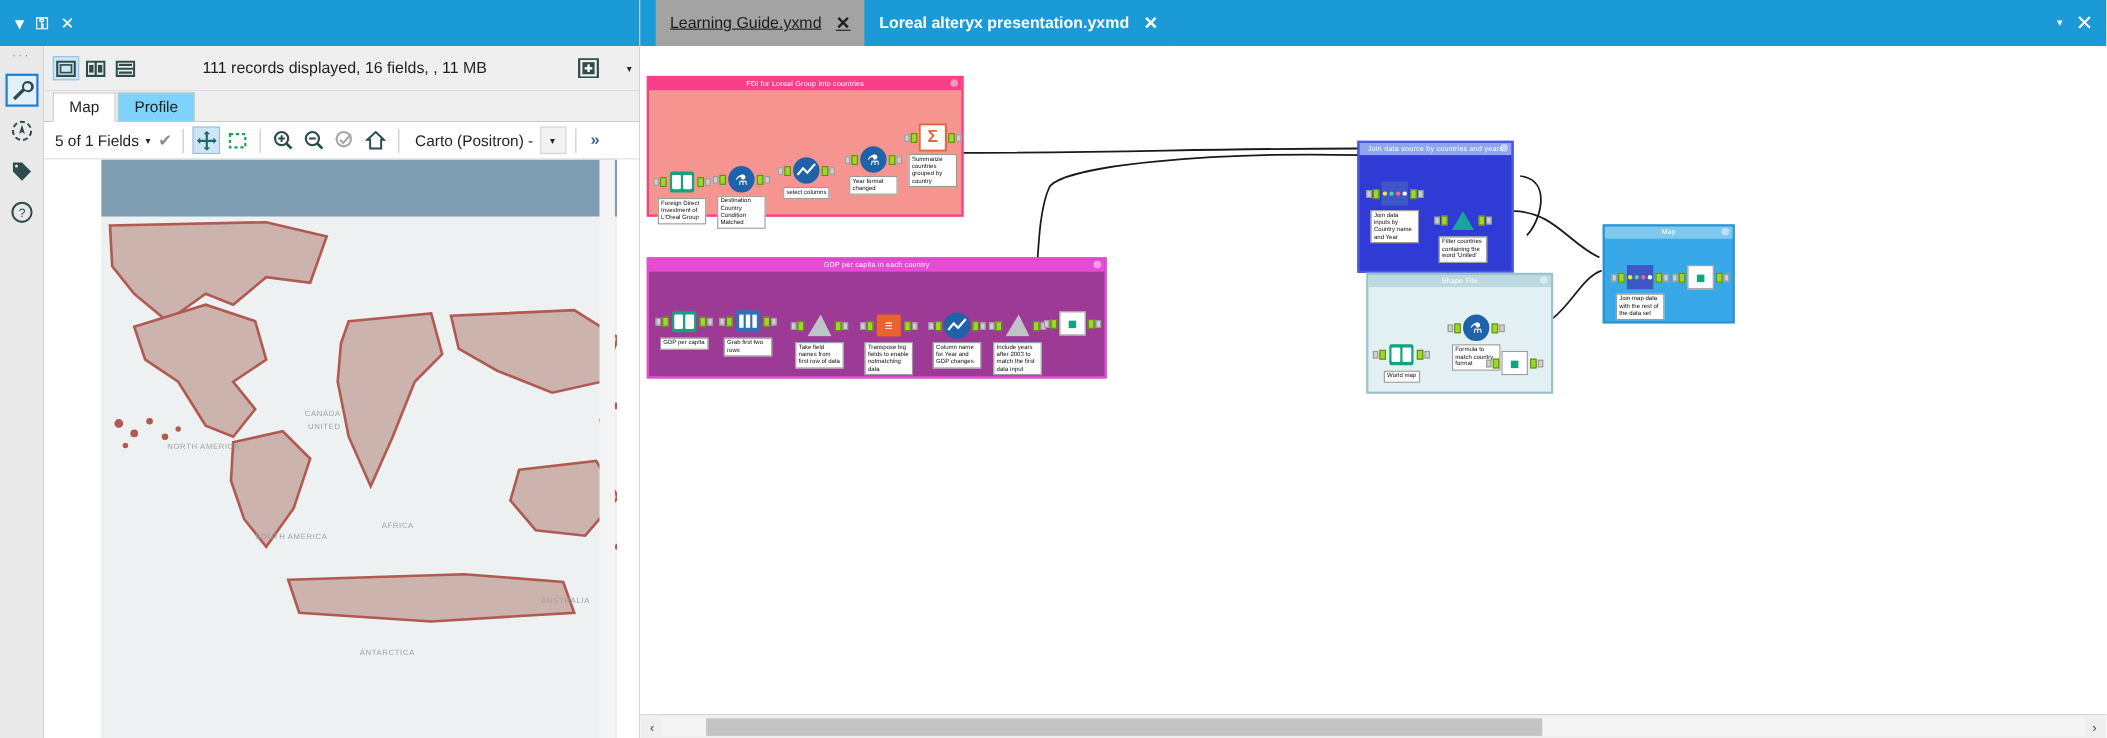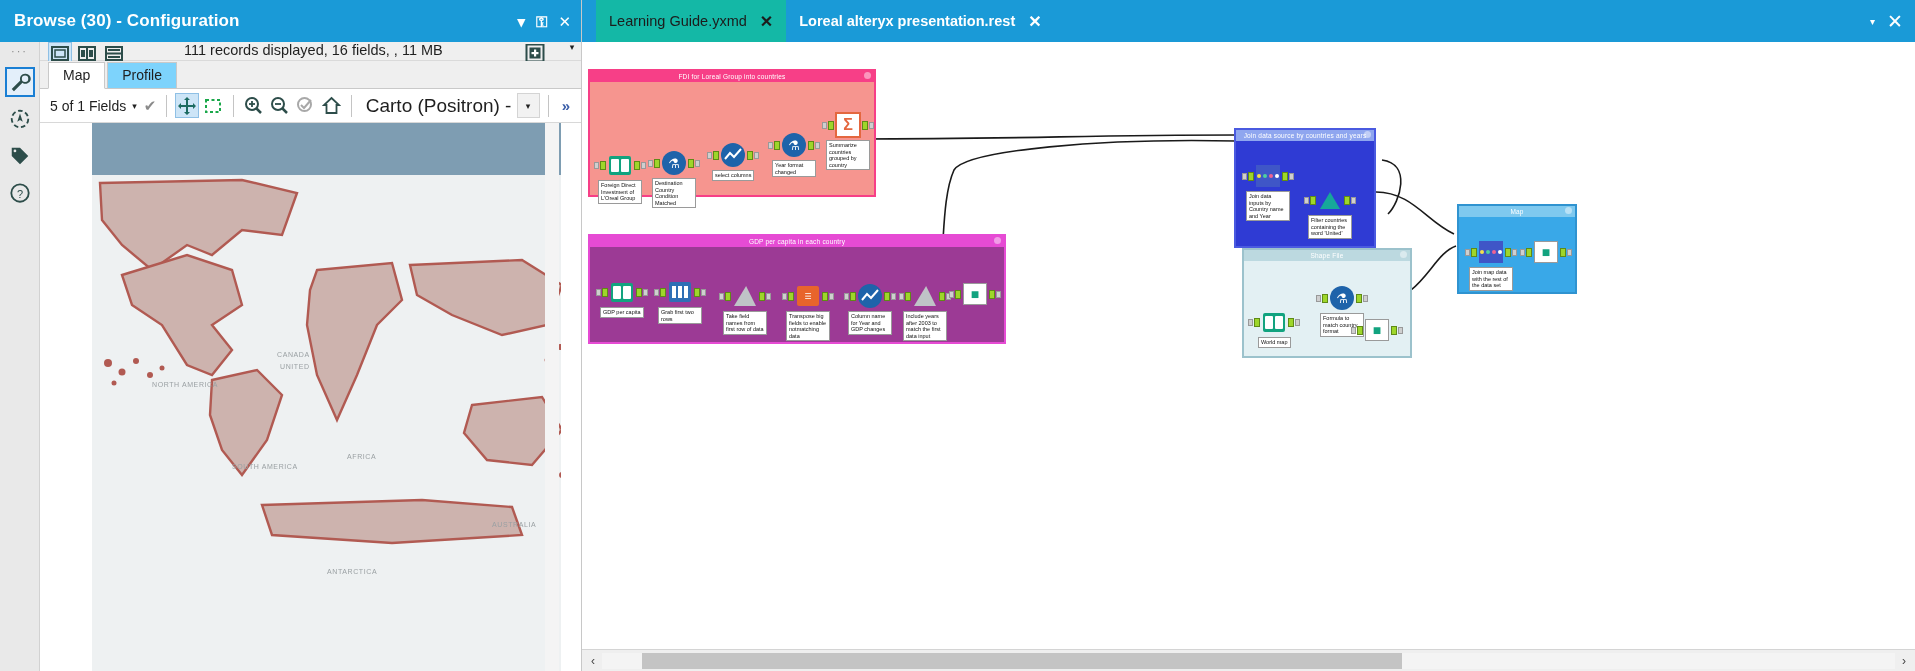--- a/index.html
+++ b/index.html
@@ -19,22 +19,22 @@
 
   .left-body{display:flex;height:629px;}
   .icon-rail{width:40px;background:#e9e9e9;border-right:1px solid #d2d2d2;
     display:flex;flex-direction:column;align-items:center;padding-top:4px;box-sizing:border-box;}
   .rail-dots{font-size:11px;color:#8a8a8a;letter-spacing:2px;height:14px;line-height:10px;}
   .rail-ico{width:30px;height:30px;margin-top:7px;display:flex;align-items:center;justify-content:center;
     box-sizing:border-box;}
   .rail-ico.sel{border:2px solid #1a7fd4;background:#e3effa;}
 
   .right-of-rail{flex:1;display:flex;flex-direction:column;background:#f0f0f0;min-width:0;}
-  .browse-toolbar{height:19px;background:#efefef;border-bottom:1px solid #dadada;
-    display:flex;padding:0 8px;box-sizing:border-box;gap:24px;}
+  .browse-toolbar{height:41px;background:#efefef;border-bottom:1px solid #dadada;
+    display:flex;align-items:center;padding:0 8px;box-sizing:border-box;gap:24px;}
   .view-btns{display:flex;gap:3px;}
   .vb{width:24px;height:22px;border:1px solid transparent;display:flex;align-items:center;justify-content:center;
     box-sizing:border-box;background:transparent;}
   .vb.sel{background:#cde5f7;border:1px solid #8fc0e5;}
   .tb-sep{width:1px;height:22px;background:#c4c4c4;margin:0 5px;}
   .rec-info{font-size:14.5px;color:#1f1f1f;white-space:nowrap;}
   .tb-grow{flex:1;}
   .add-btn{width:24px;height:22px;display:flex;align-items:center;justify-content:center;}
   .add-caret{font-size:9px;color:#222;margin-left:1px;}
 
@@ -44,38 +44,38 @@
     border-bottom:none;margin-right:2px;}
   .vtab.active{background:#fff;border-bottom:1px solid #fff;margin-bottom:-1px;}
 
   .map-toolbar{height:34px;background:#fff;display:flex;align-items:center;padding:0 6px;box-sizing:border-box;
     border-bottom:1px solid #d8d8d8;gap:3px;}
   .fields-sel{font-size:14px;color:#1f1f1f;white-space:nowrap;padding-left:4px;}
   .mini-caret{font-size:9px;color:#222;margin:0 4px 0 3px;}
   .check-ok{color:#8a8a8a;font-size:15px;margin-right:2px;}
   .mt-btn{width:25px;height:25px;display:flex;align-items:center;justify-content:center;box-sizing:border-box;}
   .mt-btn.sel{background:#cde5f7;border:1px solid #8fc0e5;}
-  .basemap{font-size:19px;color:#1f1f1f;white-space:nowrap;padding-left:6px;}
+  .basemap{font-size:14px;color:#1f1f1f;white-space:nowrap;padding-left:6px;}
   .basemap-drop{width:22px;height:23px;background:#f2f2f2;border:1px solid #d4d4d4;display:flex;
     align-items:center;justify-content:center;margin-left:3px;}
   .chev2{color:#3b5ea8;font-size:15px;font-weight:bold;padding:0 5px;}
 
   .map-area{flex:1;position:relative;background:#fff;padding:0 8px 0 8px;box-sizing:border-box;}
   .map-canvas{position:absolute;left:52px;top:0;right:20px;bottom:0;background:#e8eced;overflow:hidden;}
   .sea-band{position:absolute;left:0;right:0;top:0;height:52px;background:#7e9db2;}
   .map-land{position:absolute;left:0;right:0;top:52px;bottom:0;background:#eef1f2;}
   .mlabel{position:absolute;font-size:7px;color:#9aa0a3;letter-spacing:.6px;}
   .map-scroll-v{position:absolute;right:2px;top:0;bottom:0;width:14px;background:#f4f4f4;}
 
   
   .right-panel{flex:1;position:relative;background:#fff;display:flex;flex-direction:column;}
   .canvas-tabs{height:42px;background:#1a9ad7;display:flex;align-items:stretch;position:relative;}
   .ct-left-pad{width:14px;}
   .wtab{display:flex;align-items:center;padding:0 13px;font-size:14.5px;cursor:pointer;}
-  .wtab.inactive{background:#14b8a6;color:#1c1c1c;}
+  .wtab.inactive{background:#a3a3a3;color:#1c1c1c;text-decoration:underline;}
   .wtab.active{background:#1a9ad7;color:#fff;font-weight:bold;}
   .wtab .x{margin-left:13px;font-size:16px;font-weight:bold;}
   .ct-grow{flex:1;}
   .ct-right{display:flex;align-items:center;gap:12px;padding-right:12px;color:#fff;}
   .ct-right span{font-size:15px;cursor:pointer;}
 
   .canvas{flex:1;position:relative;background:#fff;overflow:hidden;}
   .container{position:absolute;box-sizing:border-box;}
   .cont-head{height:11px;display:flex;align-items:center;justify-content:center;position:relative;}
   .cont-title{font-size:6.5px;color:#fff;white-space:nowrap;letter-spacing:.2px;}
@@ -125,21 +125,20 @@
   .hs-track{flex:1;height:16px;background:#f4f4f4;position:relative;}
   .hs-thumb{position:absolute;left:40px;top:0;width:760px;height:16px;background:#c4c4c4;}
 </style>
 </head>
 <body>
 
 <div class="app">
 
   <div class="left-panel">
     <div class="panel-title">
-      <div class="ttl">Browse (30) - Configuration</div>
       <div class="title-btns">
         <span class="tb-caret">▾</span>
         <span class="tb-pin">⚿</span>
         <span class="tb-close">✕</span>
       </div>
     </div>
 
     <div class="left-body">
       <div class="icon-rail">
         <div class="rail-dots">···</div>
@@ -311,21 +310,21 @@
 
   <div class="right-panel">
 
     <div class="canvas-tabs">
       <div class="ct-left-pad"></div>
       <div class="wtab inactive">
         <span>Learning Guide.yxmd</span>
         <span class="x">✕</span>
       </div>
       <div class="wtab active">
-        <span>Loreal alteryx presentation.rest</span>
+        <span>Loreal alteryx presentation.yxmd</span>
         <span class="x">✕</span>
       </div>
       <div class="ct-grow"></div>
       <div class="ct-right">
         <span style="font-size:10px">▾</span>
         <span style="font-size:19px">✕</span>
       </div>
     </div>
 
     <div class="canvas" id="canvas">

